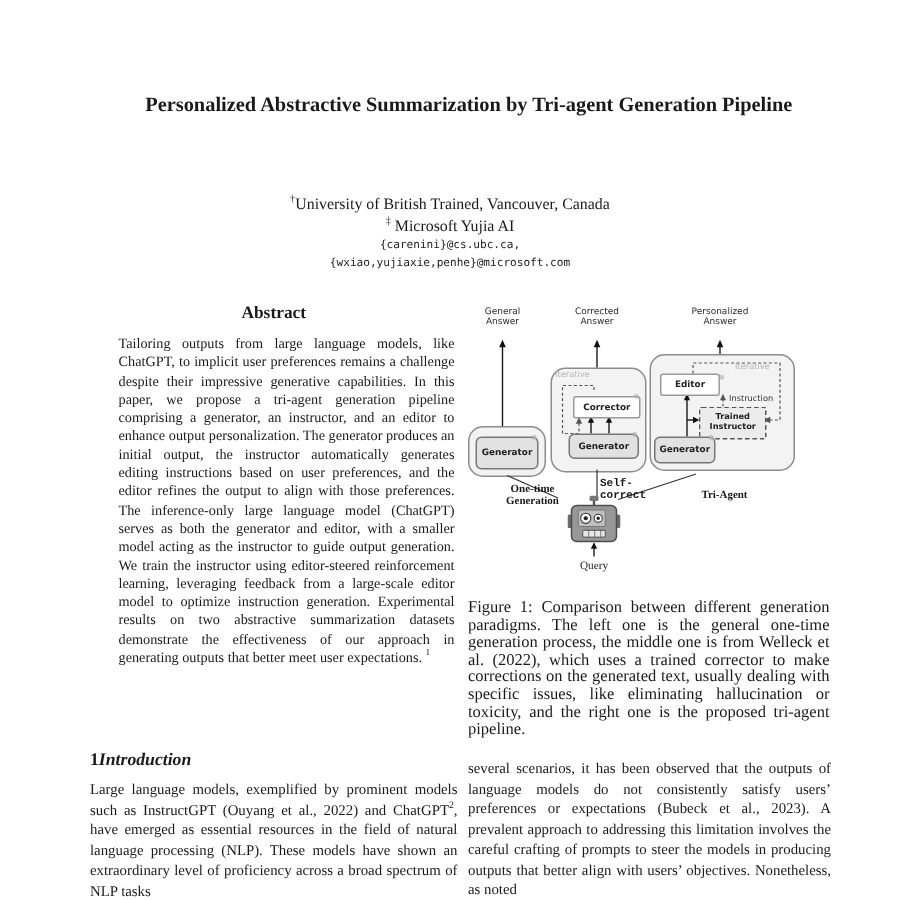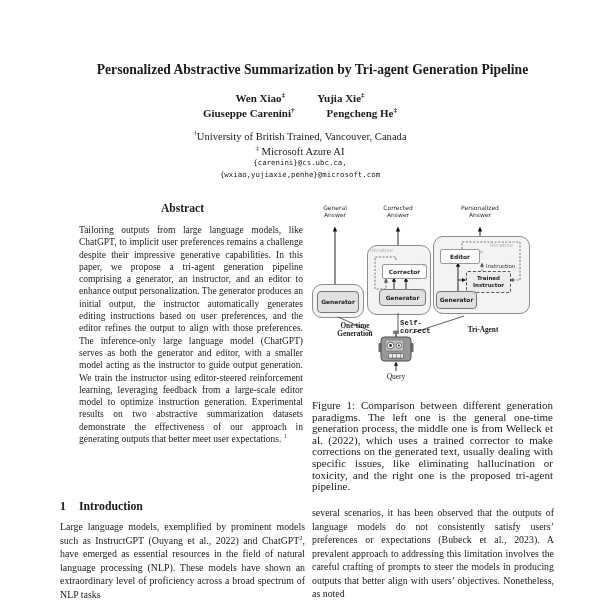--- a/index.html
+++ b/index.html
@@ -19,21 +19,21 @@
   .emails{position:absolute;top:157px;left:0;width:600px;text-align:center;
           font-family:"DejaVu Sans Mono",monospace;font-size:7.4px;line-height:11.5px;color:#222;}
 
   
   .abstract-heading{position:absolute;left:60px;top:202px;width:245px;text-align:center;
                     font-weight:bold;font-size:11.6px;}
   .abstract-text{position:absolute;left:79px;top:224px;width:224px;
                  font-size:9.5px;line-height:12.3px;text-align:justify;}
   .section-heading{position:absolute;left:60px;top:499px;width:245px;
                    font-weight:bold;font-size:11.8px;}
-  .section-heading .sec-title{margin-left:13px;}
+  .section-heading .sec-title{font-style:italic;}
   .intro-text{position:absolute;left:60px;top:520px;width:245px;
               font-size:9.9px;line-height:13.5px;text-align:justify;}
   .fig-caption{position:absolute;left:312px;top:400px;width:241px;
                font-size:11px;line-height:11.6px;text-align:justify;}
   .right-text{position:absolute;left:312px;top:506px;width:242px;
               font-size:9.9px;line-height:13.5px;text-align:justify;}
 
   
   .figure{position:absolute;left:312px;top:200px;width:242px;height:190px;}
   .figure .abs{position:absolute;}
@@ -57,32 +57,24 @@
   .query-label{position:absolute;z-index:3;font-size:7.5px;text-align:center;
                font-family:"Liberation Serif",serif;}
 </style>
 </head>
 <body>
 
 <div class="page">
 
   <div class="title">Personalized Abstractive Summarization by Tri-agent Generation Pipeline</div>
 
-  <div class="authors">
-    <div class="arow">
-      <span class="auth"><span>Wen Xiao</span><sup>‡</sup></span><span class="auth"><span>Yujia Xie</span><sup>‡</sup></span>
-    </div>
-    <div class="arow">
-      <span class="auth"><span>Giuseppe Carenini</span><sup>†</sup></span><span class="auth"><span>Pengcheng He</span><sup>‡</sup></span>
-    </div>
-  </div>
 
   <div class="affils">
     <div><sup>†</sup><span>University of British Trained, Vancouver, Canada</span></div>
-    <div><sup>‡</sup><span> Microsoft Azure AI</span></div>
+    <div><sup>‡</sup><span> Microsoft Yujia AI</span></div>
   </div>
 
   <div class="emails">
     <div>{carenini}@cs.ubc.ca,</div>
     <div>{wxiao,yujiaxie,penhe}@microsoft.com</div>
   </div>
 
   <div class="abstract-heading">Abstract</div>
   <div class="abstract-text"><span>Tailoring outputs from large language models, like ChatGPT, to implicit user preferences remains a challenge despite their impressive generative capabilities. In this paper, we propose a tri-agent generation pipeline comprising a generator, an instructor, and an editor to enhance output personalization. The generator produces an initial output, the instructor automatically generates editing instructions based on user preferences, and the editor refines the output to align with those preferences. The inference-only large language model (ChatGPT) serves as both the generator and editor, with a smaller model acting as the instructor to guide output generation. We train the instructor using editor-steered reinforcement learning, leveraging feedback from a large-scale editor model to optimize instruction generation. Experimental results on two abstractive summarization datasets demonstrate the effectiveness of our approach in generating outputs that better meet user expectations.</span> <sup>1</sup></div>
 

